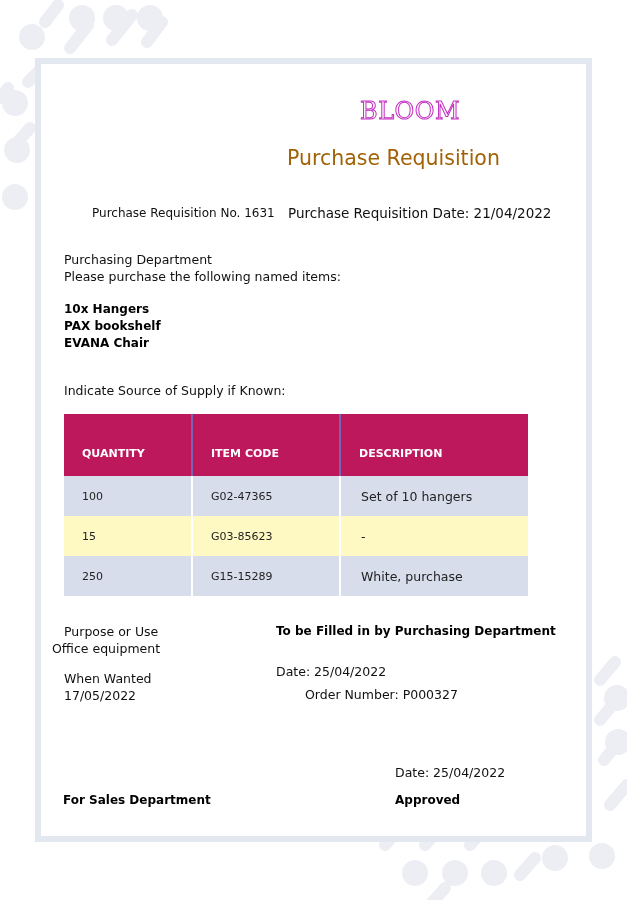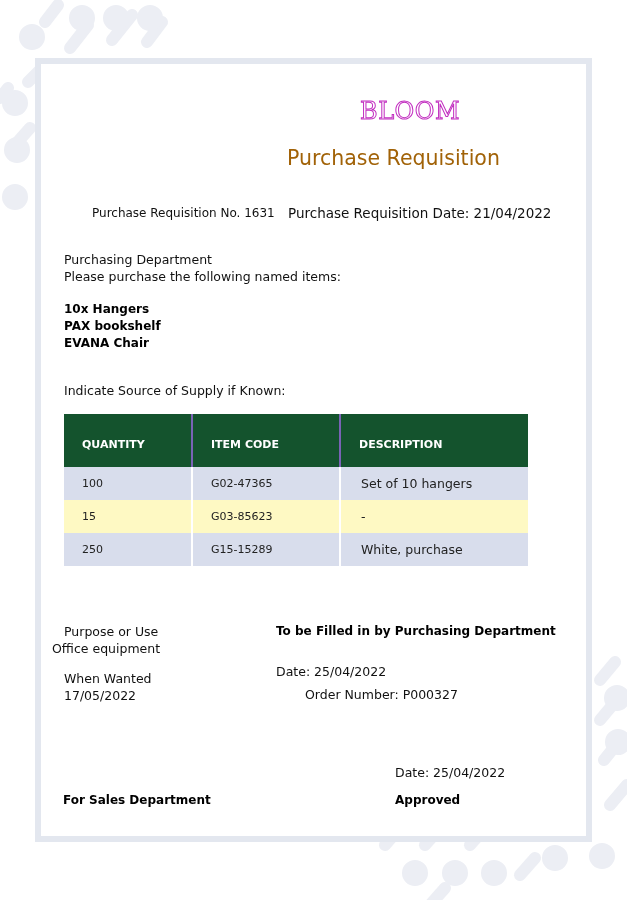--- a/index.html
+++ b/index.html
@@ -22,26 +22,26 @@
   }
   .title { left:287px; top:146px; font-size:20.5px; font-weight:normal; color:#a16207; }
   .reg { font-size:12.5px; color:#111; }
   .b { font-size:12px; font-weight:bold; color:#000; }
   .lh { line-height:17px; }
   table.items {
     position:absolute; left:64px; top:414px; width:464px; border-collapse:collapse; z-index:2;
     font-size:11px;
   }
   table.items th {
-    background:#14532d; color:#fff; text-align:left; font-weight:bold; font-size:11px;
-    height:45px; padding:8px 0 0 18px; border-right:2px solid #7a63b5;
+    background:#be185d; color:#fff; text-align:left; font-weight:bold; font-size:11px;
+    height:45px; padding:17px 0 0 18px; border-right:2px solid #7a63b5;
   }
   table.items th:last-child { border-right:none; }
   table.items td {
-    height:33px; padding:0 0 0 18px; border-right:2px solid #ffffff; color:#222;
+    height:40px; padding:0 0 0 18px; border-right:2px solid #ffffff; color:#222;
   }
   table.items td:last-child { border-right:none; font-size:12.5px; padding-left:20px; }
   table.items tr.shade td { background:#d8ddec; }
   table.items tr.plain td { background:#fef9c3; }
   table.items col.c1 { width:128px; }
   table.items col.c2 { width:148px; }
 </style>
 </head>
 <body>
 

